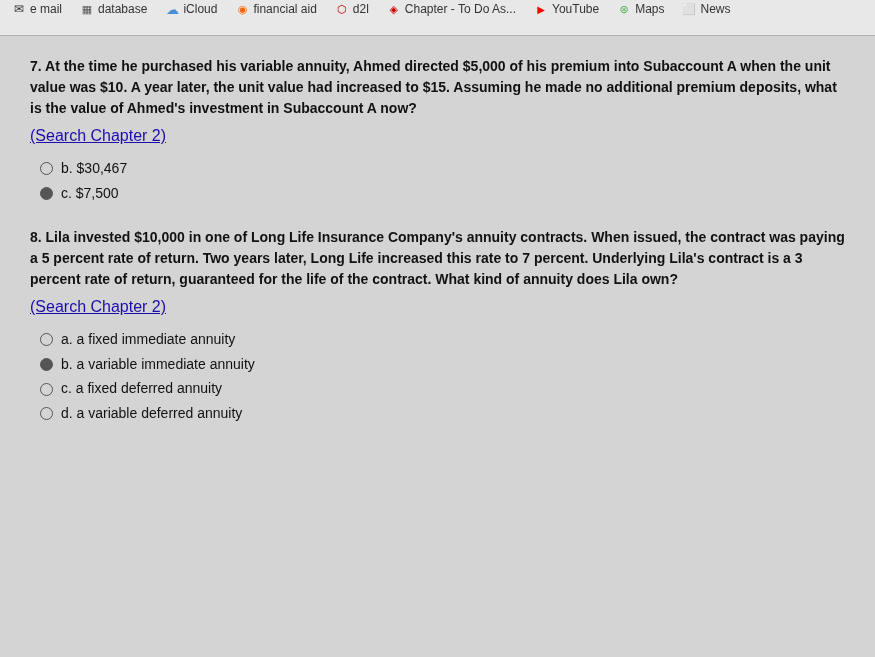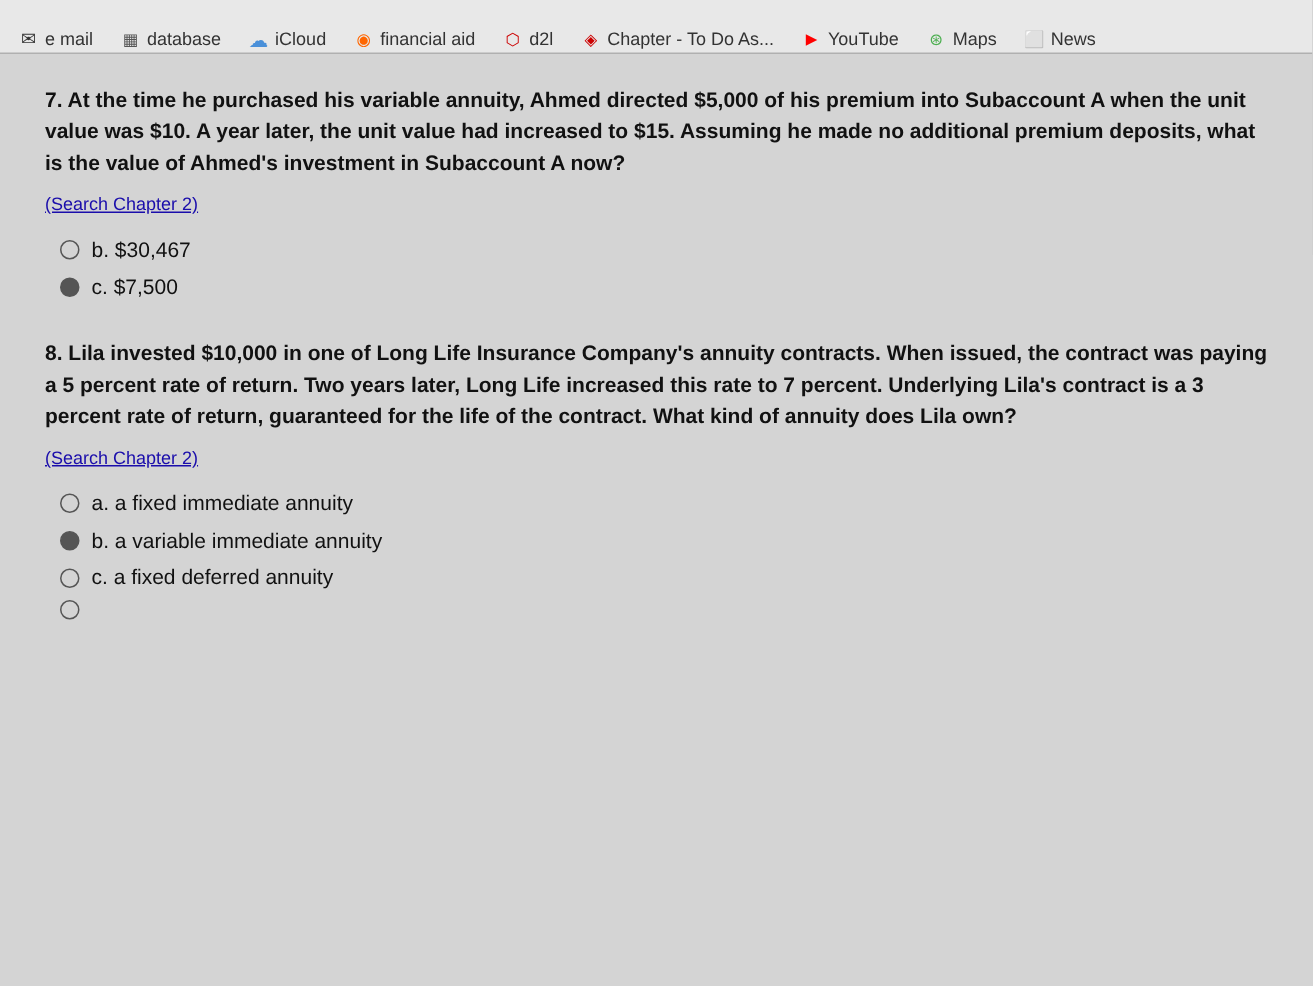--- a/index.html
+++ b/index.html
@@ -12,21 +12,21 @@
       font-family: -apple-system, BlinkMacSystemFont, 'Helvetica Neue', Arial, sans-serif;
       background: #c8c8c8;
       width: 875px;
       min-height: 657px;
       overflow-x: hidden;
     }
 
     
     .browser-toolbar {
       display: flex;
-      align-items: flex-end;
+      align-items: flex-start;
       background: #e8e8e8;
       height: 36px;
       padding: 0 8px;
       border-bottom: 1px solid #b0b0b0;
       gap: 10px;
       font-size: 12px;
       color: #333;
       white-space: nowrap;
       overflow: hidden;
     }
@@ -74,21 +74,21 @@
     .question-text {
       font-size: 14px;
       font-weight: 600;
       line-height: 1.5;
       color: #111;
       margin-bottom: 8px;
     }
 
     .search-link {
       color: #1a0dab;
-      font-size: 12px;
+      font-size: 16px;
       text-decoration: underline;
       cursor: pointer;
       display: inline-block;
       margin-bottom: 10px;
     }
 
     .options-list {
       list-style: none;
       padding-left: 10px;
       margin-top: 4px;
@@ -205,17 +205,18 @@
       <li class="option-item q8-b">
         <span class="radio-circle filled"></span>
         <span>b. a variable immediate annuity</span>
       </li>
       <li class="option-item">
         <span class="radio-circle"></span>
         <span>c. a fixed deferred annuity</span>
       </li>
       <li class="option-item">
         <span class="radio-circle"></span>
+        <span>d. a variable deferred annuity</span>
       </li>
     </ul>
   </div>
 
 </div>
 
 </body></html>

